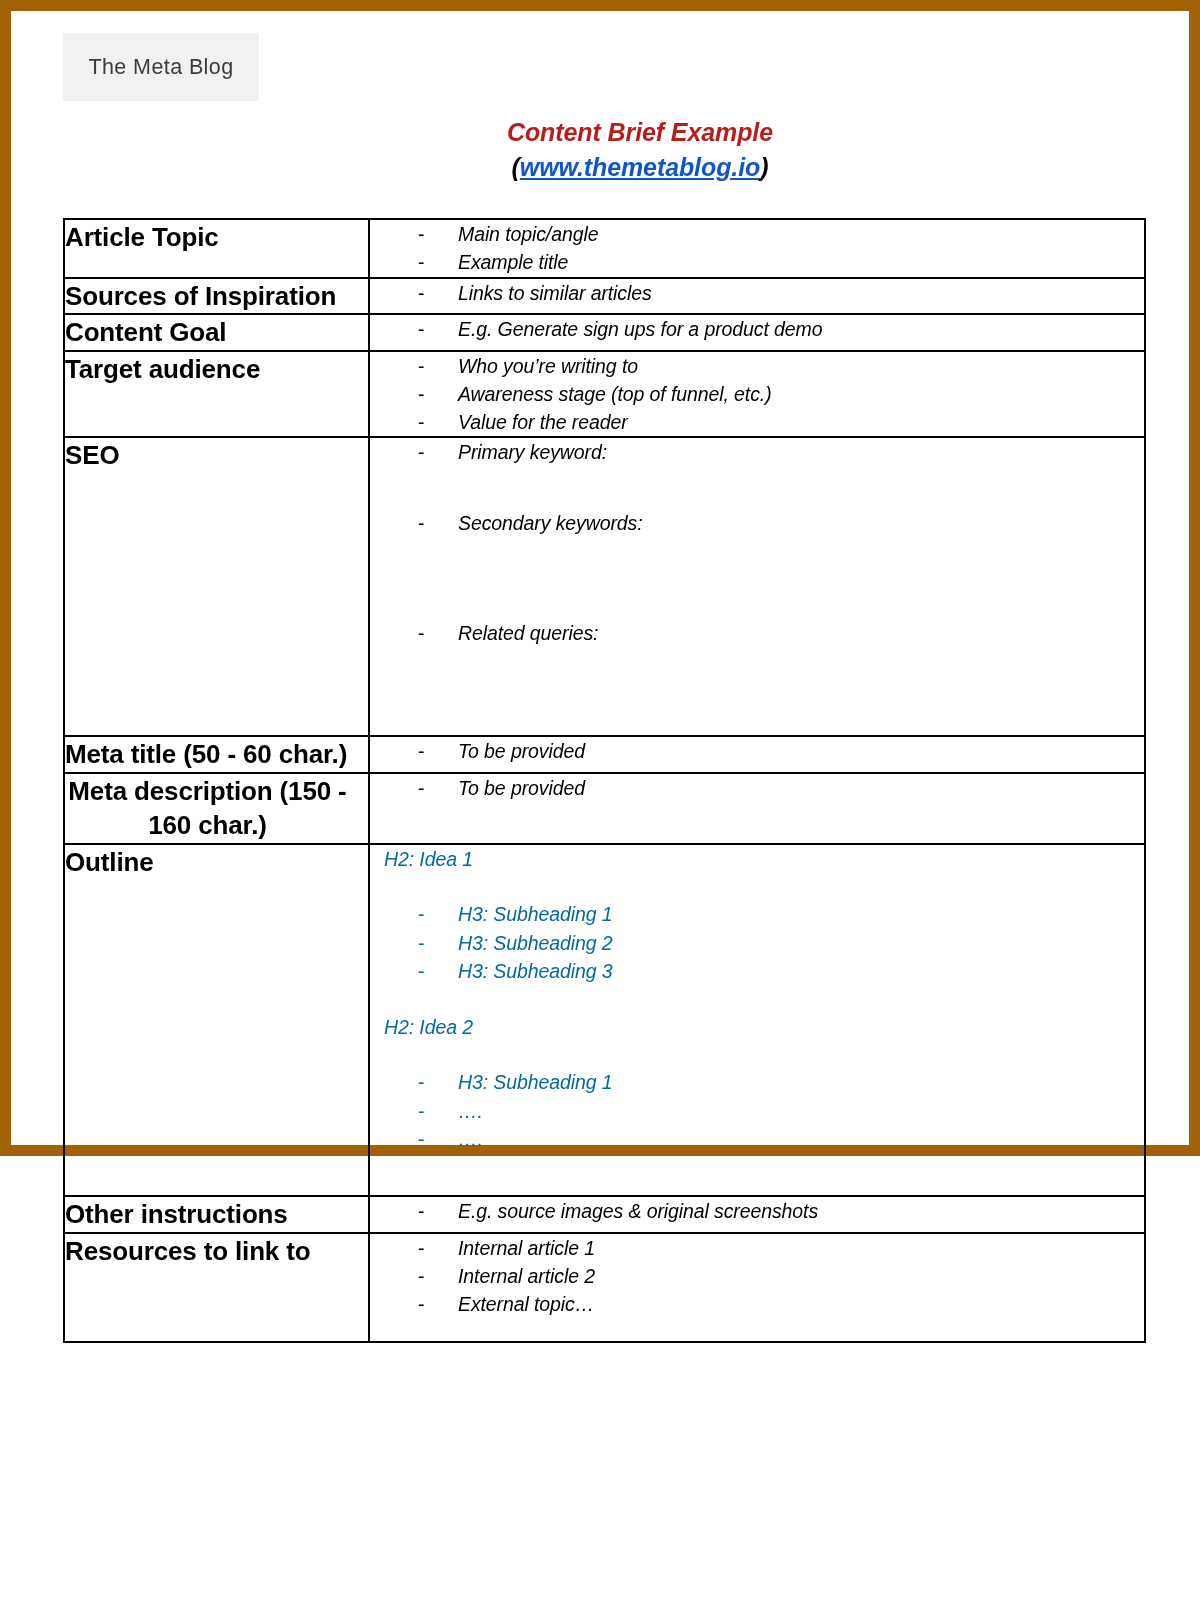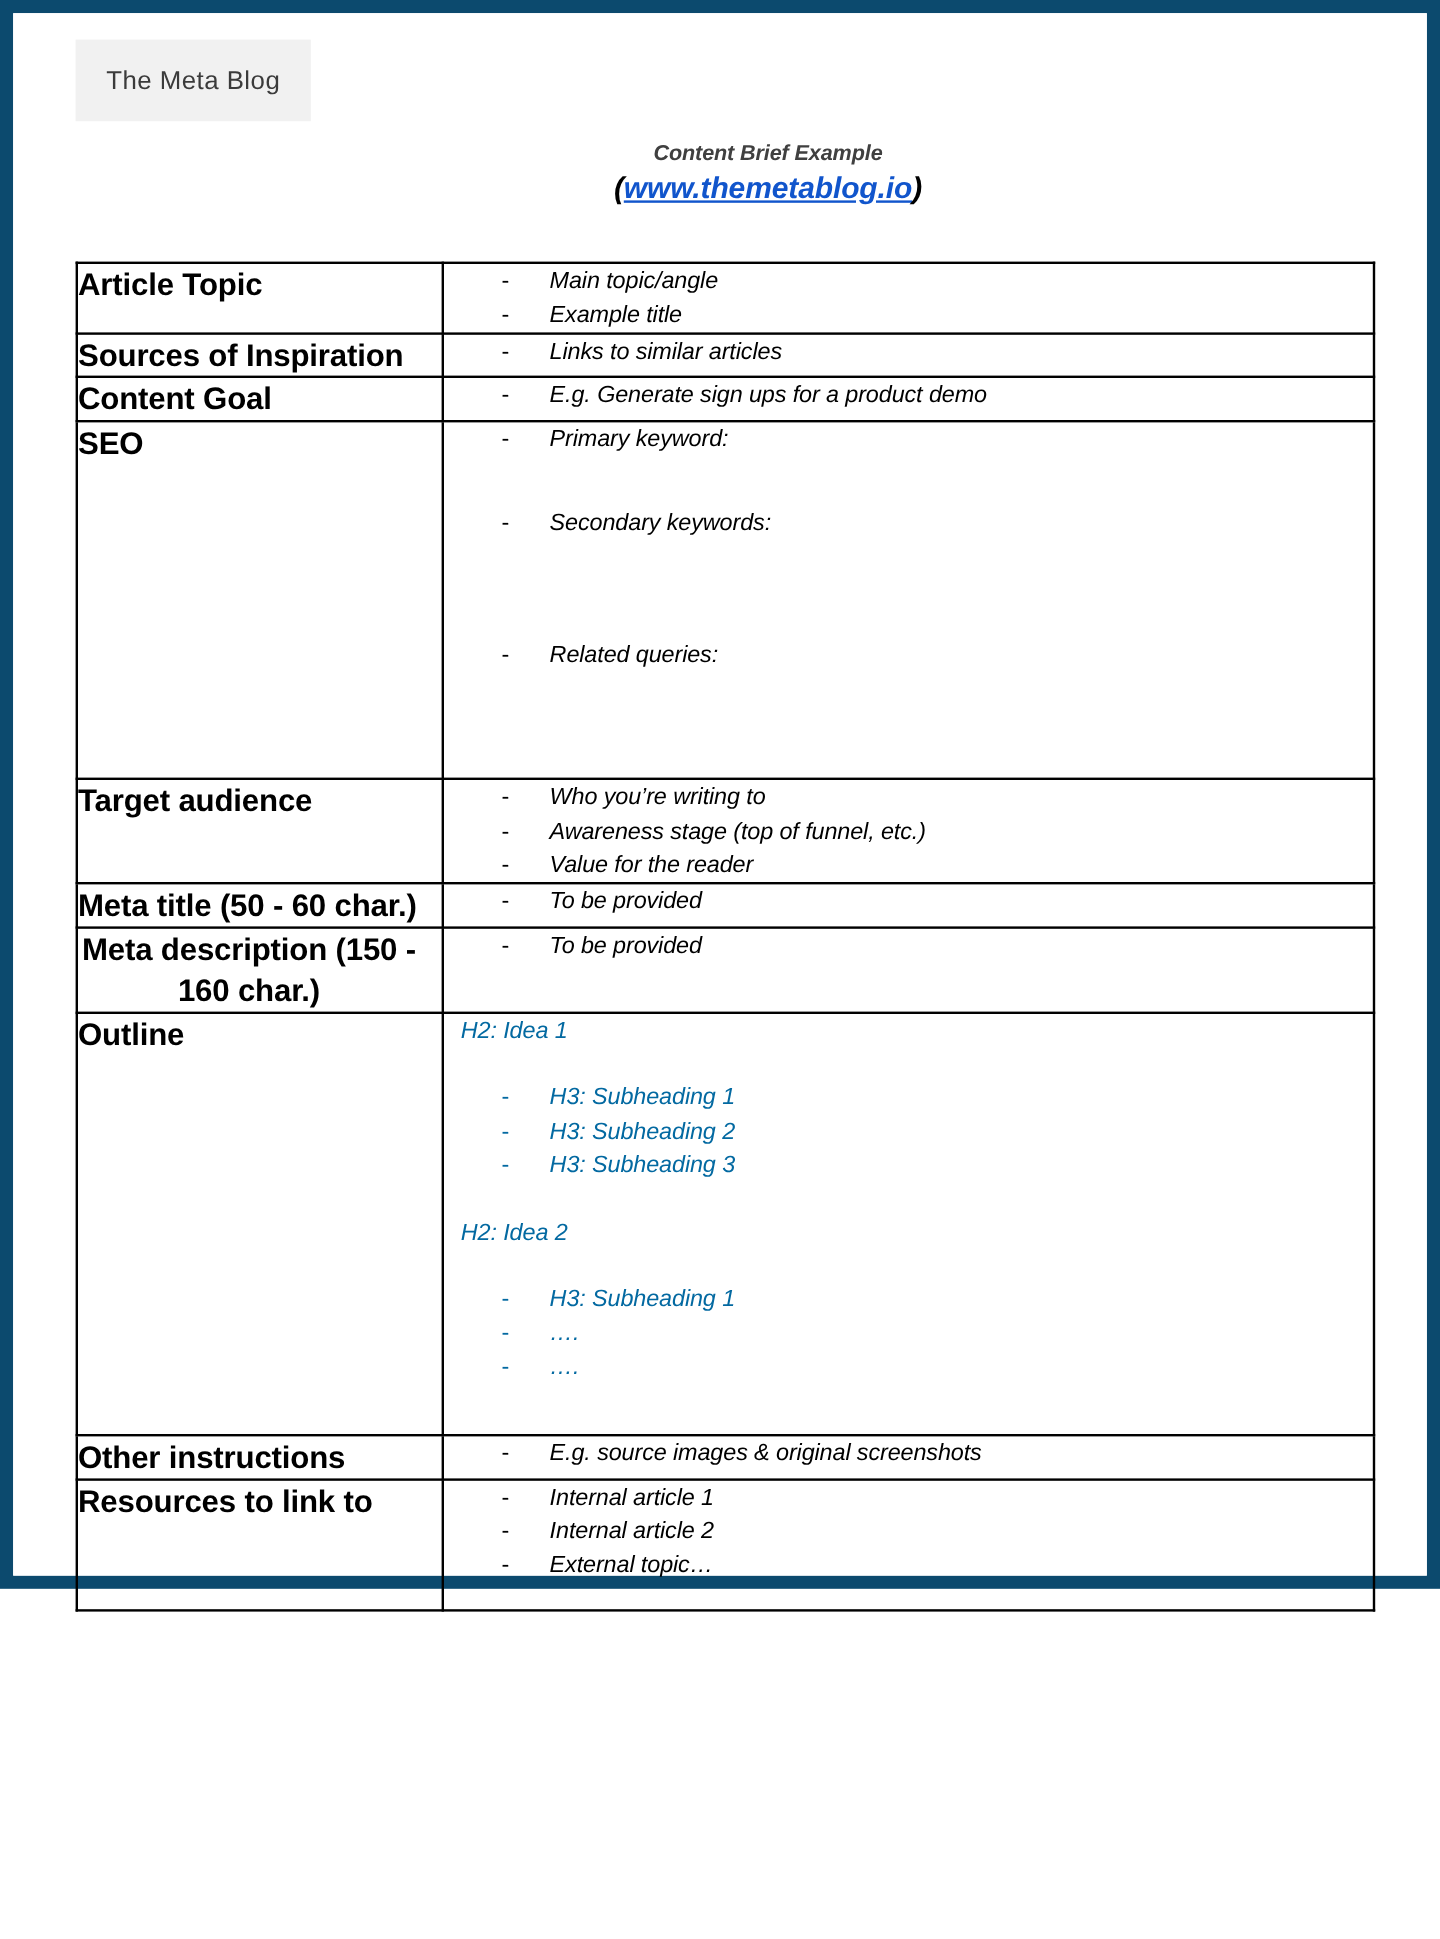--- a/index.html
+++ b/index.html
@@ -10,22 +10,22 @@
   body {
     width: 1200px; height: 1616px;
     font-family: "Liberation Sans", sans-serif;
     overflow: hidden;
   }
 
   
   .page-frame {
     position: absolute;
     left: 0; top: 0;
-    width: 1200px; height: 1324px;
-    border: 11px solid #0c4a6e;
+    width: 1200px; height: 1156px;
+    border: 11px solid #a16207;
     background: #ffffff;
   }
   .page-inner {
     position: absolute;
     left: 0; top: 0;
     right: 0; bottom: 0;
     background: #ffffff;
   }
 
   
@@ -50,24 +50,24 @@
 
   .doc-title-block {
     position: absolute;
     left: 0;
     right: 0;
     top: 104px;
     text-align: center;
     padding-left: 80px;
   }
   .doc-title {
-    font-size: 18px;
+    font-size: 25px;
     font-weight: bold;
     font-style: italic;
-    color: #404040;
+    color: #b91c1c;
     line-height: 1.38;
     letter-spacing: -0.1px;
   }
   .doc-subtitle {
     font-size: 25px;
     font-weight: bold;
     font-style: italic;
     color: #000000;
     line-height: 1.38;
     letter-spacing: -0.1px;
@@ -219,40 +219,40 @@
           </td>
           <td class="value-cell">
             <ul class="bullets">
               <li>E.g. Generate sign ups for a product demo</li>
             </ul>
           </td>
         </tr>
 
         <tr>
           <td class="label-cell">
+            <div class="label-text">Target audience</div>
+          </td>
+          <td class="value-cell">
+            <ul class="bullets">
+              <li>Who you’re writing to</li>
+              <li>Awareness stage (top of funnel, etc.)</li>
+              <li>Value for the reader</li>
+            </ul>
+          </td>
+        </tr>
+
+        <tr>
+          <td class="label-cell">
             <div class="label-text">SEO</div>
           </td>
           <td class="value-cell" style="padding-bottom:88px;">
             <ul class="bullets">
               <li>Primary keyword:</li>
               <li class="gap">Secondary keywords:</li>
               <li class="gap" style="margin-top:82px;">Related queries:</li>
-            </ul>
-          </td>
-        </tr>
-
-        <tr>
-          <td class="label-cell">
-            <div class="label-text">Target audience</div>
-          </td>
-          <td class="value-cell">
-            <ul class="bullets">
-              <li>Who you’re writing to</li>
-              <li>Awareness stage (top of funnel, etc.)</li>
-              <li>Value for the reader</li>
             </ul>
           </td>
         </tr>
 
         <tr>
           <td class="label-cell">
             <div class="label-text">Meta title (50 - 60 char.)</div>
           </td>
           <td class="value-cell">
             <ul class="bullets">

